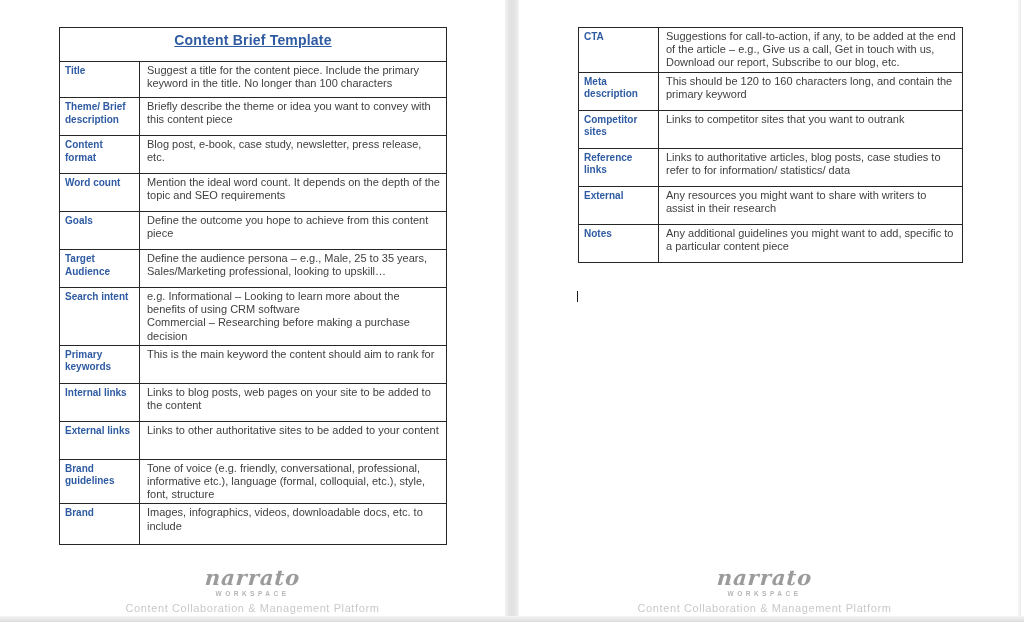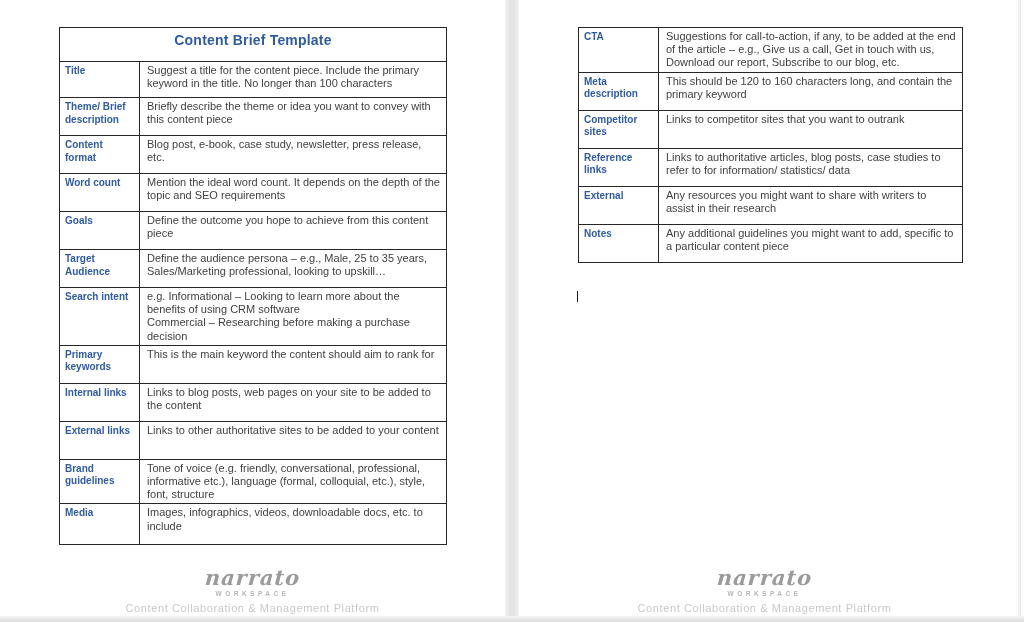--- a/index.html
+++ b/index.html
@@ -41,20 +41,21 @@
   }
   th.table-title {
     height: 34px;
     text-align: center;
     vertical-align: top;
     padding-top: 4px;
     font-size: 14px;
     font-weight: bold;
     color: var(--accent, #2F5BA3);
     letter-spacing: 0.2px;
+    text-decoration: underline;
   }
   .left-table  col.c-label { width: 80px; }
   .left-table  col.c-desc  { width: 307px; }
   .right-table col.c-label { width: 80px; }
   .right-table col.c-desc  { width: 304px; }
 
   .brief-row { height: 38px; }
   .left-table  .brief-row:first-child { height: 36px; margin-left: 13px; }
   .left-table  .brief-row:last-child  { height: 41px; }
   .right-table .brief-row:first-child { height: 35px; }
@@ -169,21 +170,21 @@
           </tr>
           <tr class="brief-row">
             <td class="label">External links</td>
             <td class="desc">Links to other authoritative sites to be added to your content</td>
           </tr>
           <tr class="brief-row">
             <td class="label">Brand guidelines</td>
             <td class="desc">Tone of voice (e.g. friendly, conversational, professional, informative etc.), language (formal, colloquial, etc.), style, font, structure</td>
           </tr>
           <tr class="brief-row">
-            <td class="label">Media</td>
+            <td class="label">Brand</td>
             <td class="desc">Images, infographics, videos, downloadable docs, etc. to include</td>
           </tr>
         </tbody>
     </table>
 
     <div class="footer">
       <div class="logo-script">narrato</div>
       <div class="logo-sub">WORKSPACE</div>
       <div class="tagline">Content Collaboration &amp; Management Platform</div>
     </div>

